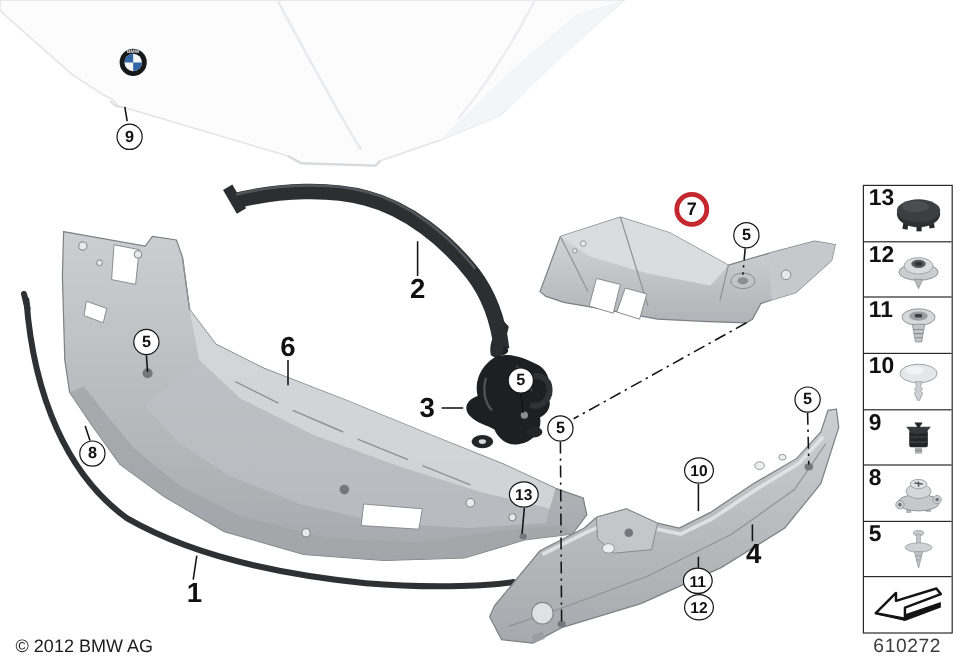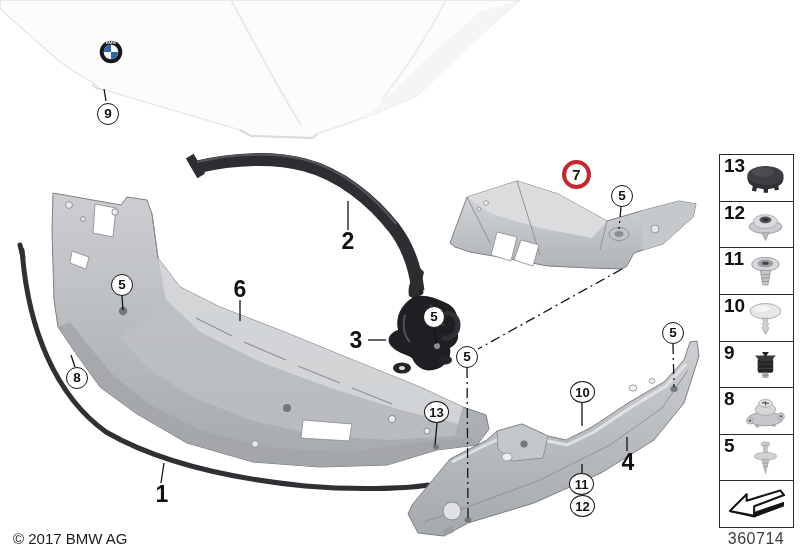--- a/index.html
+++ b/index.html
@@ -276,16 +276,16 @@
 
     <div class="lcell">
       <svg class="arrowicon" viewBox="0 0 72 46">
         <path d="M8,32 L34,38 L66,26 L66,21 L34,32 Z" fill="#141414"></path>
         <path d="M8,31 L26,13 L26,20 L62,9 L66,14 L34,26 L34,36 Z" fill="#ffffff" stroke="#141414" stroke-width="2.2" stroke-linejoin="round"></path>
       </svg>
     </div>
 
   </div>
 
-  <div id="copyright">© 2017 BMW AG</div>
-  <div id="docnum">360714</div>
+  <div id="copyright">© 2012 BMW AG</div>
+  <div id="docnum">610272</div>
 
 </div>
 
 </body></html>

